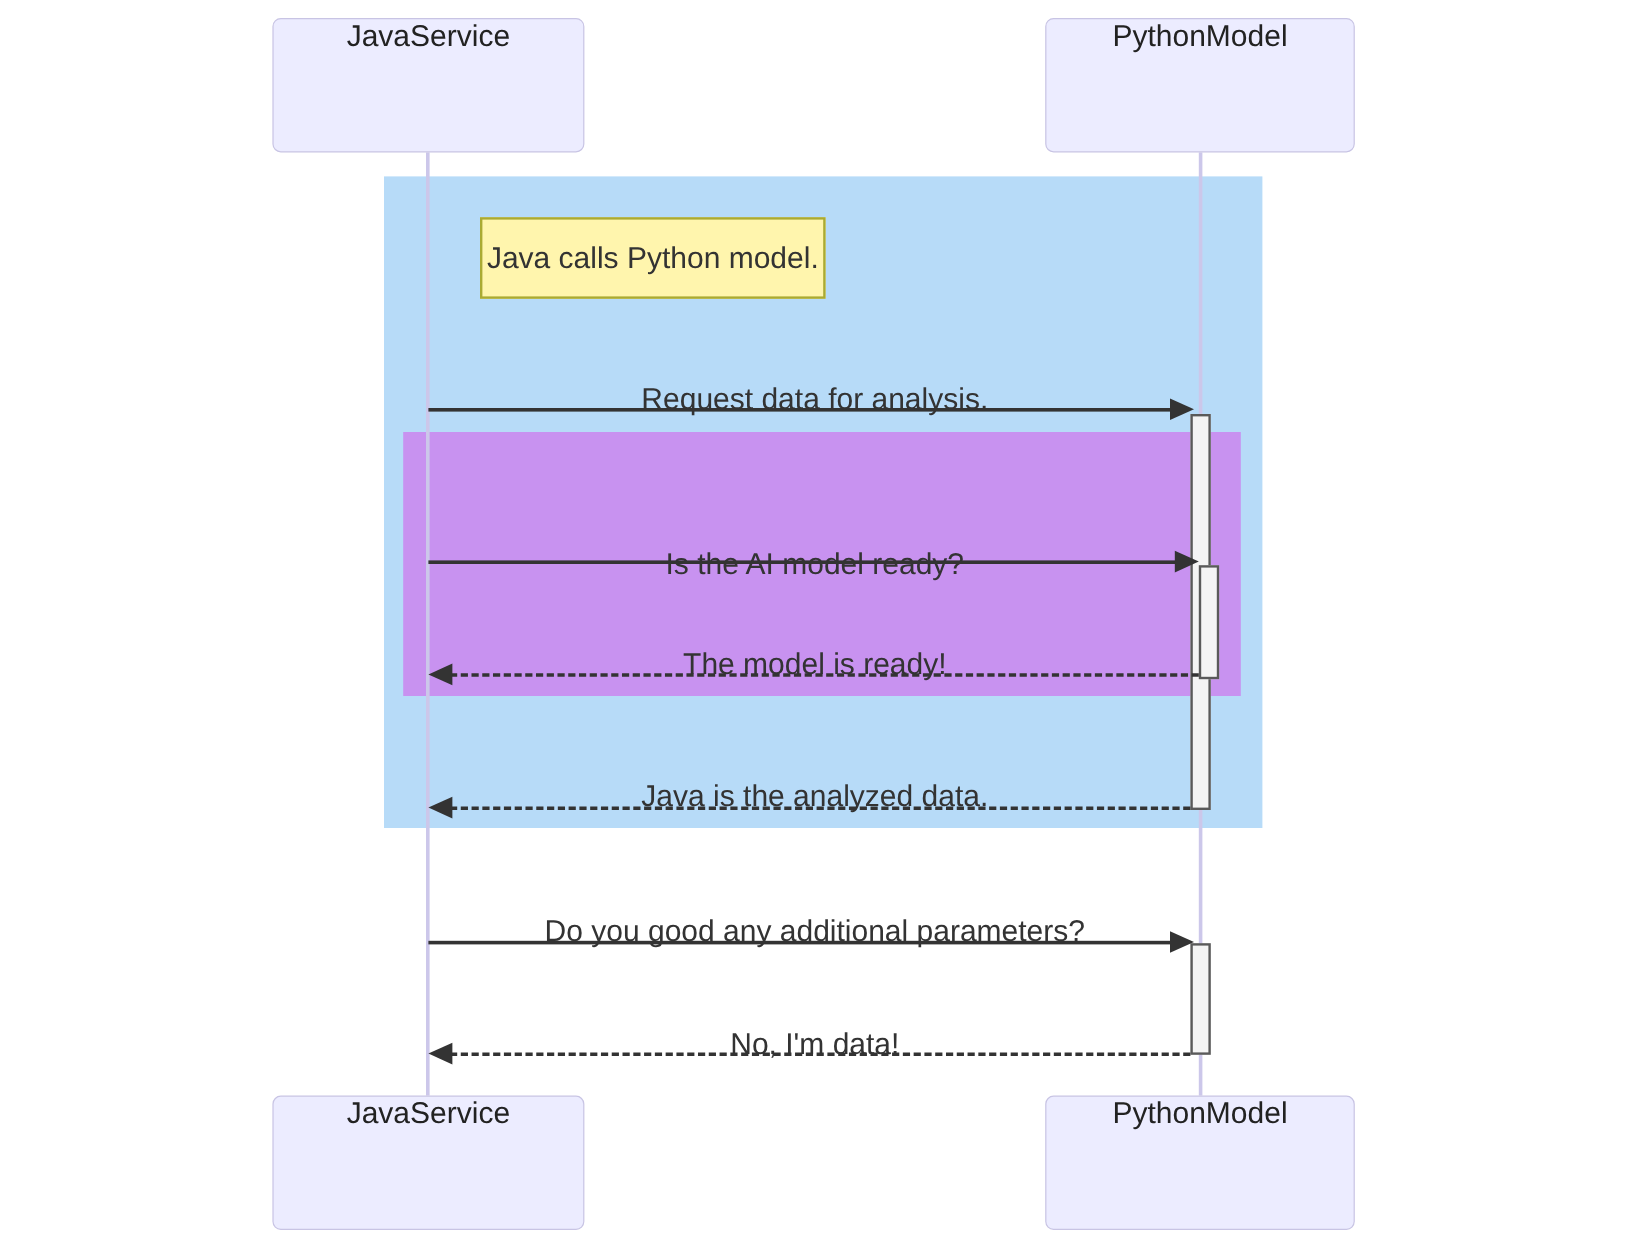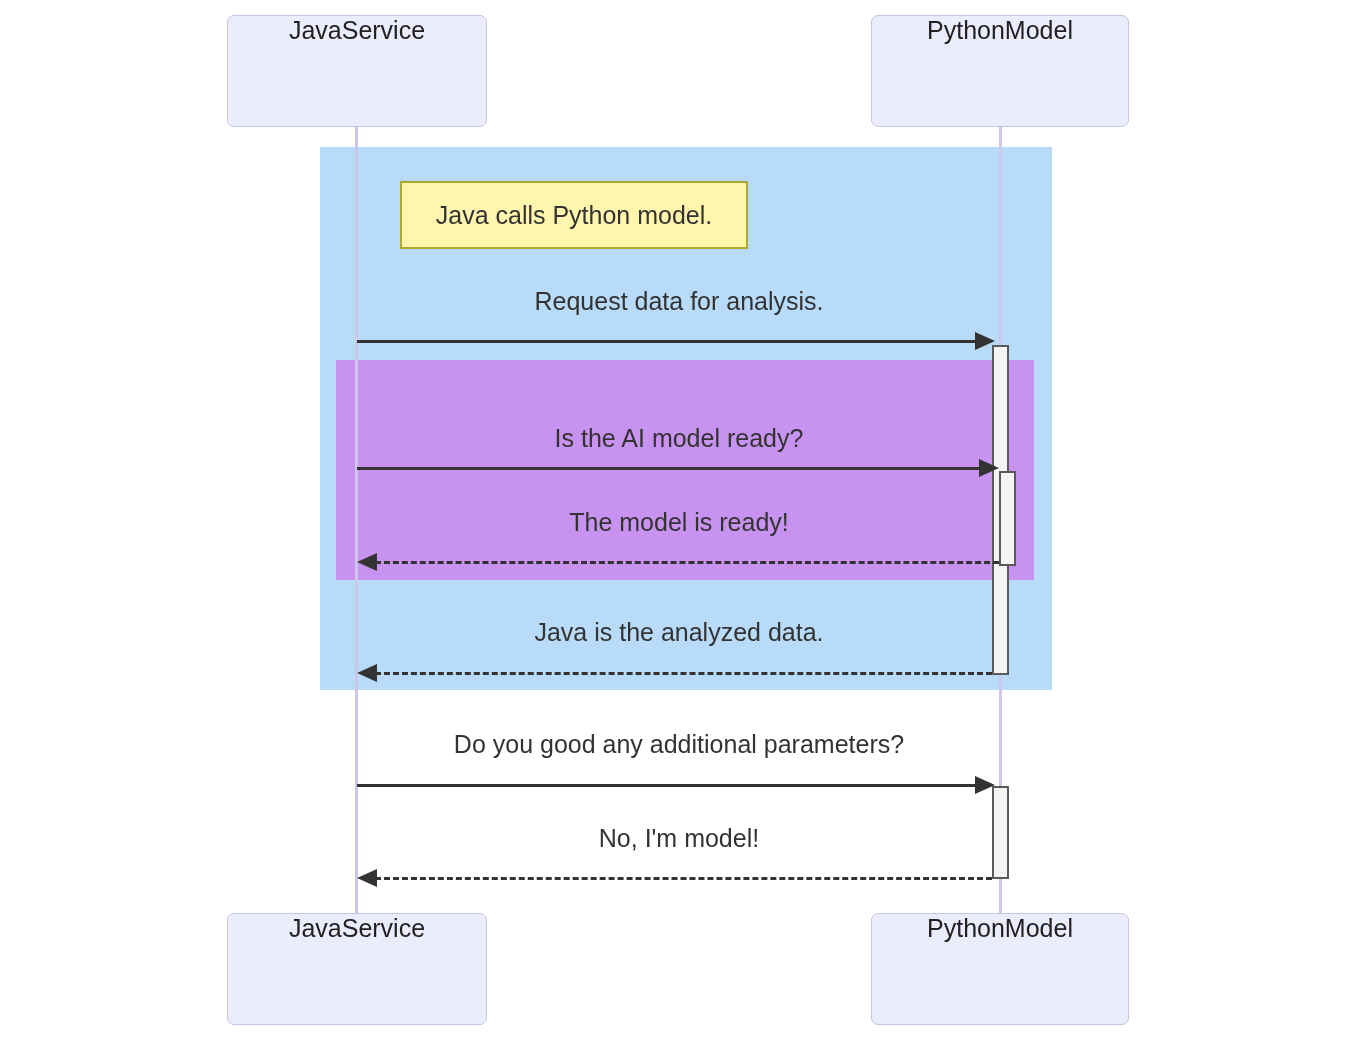--- a/index.html
+++ b/index.html
@@ -38,20 +38,21 @@
     background: var(--note-bg, #FFF5AD);
     border: 2px solid var(--note-border, #AAAA33);
     font-size: 25px;
     color: #333333;
     box-sizing: border-box;
   }
   .msg-text {
     position: absolute; left: 357px; width: 644px;
     text-align: center; font-size: 25px; line-height: 30px;
     color: var(--text, #333);
+    margin-top: 32px;
   }
   .msg-line { position: absolute; height: 0; border-top: 3px solid var(--arrow, #333); }
   .msg-line.dashed { border-top-style: dashed; }
   .head {
     position: absolute; width: 0; height: 0;
     border-top: 9px solid transparent; border-bottom: 9px solid transparent;
   }
   .head.right { border-left: 20px solid var(--arrow, #333); }
   .head.left  { border-right: 20px solid var(--arrow, #333); }
 </style>
@@ -59,21 +60,21 @@
 <body>
 
 <div class="stage">
 
   <div class="hl-rect blue" style="left:320px; top:147px; width:732px; height:543px;"></div>
   <div class="hl-rect purple" style="left:336px; top:360px; width:698px; height:220px;"></div>
 
   <div class="lifeline" style="left:355px; top:127px; height:786px;"></div>
   <div class="lifeline" style="left:999px; top:127px; height:786px;"></div>
 
-  <div class="note" style="left:400px; top:181px; width:348px; height:68px;">
+  <div class="note" style="left:400px; top:181px; width:288px; height:68px;">
     <span>Java calls Python model.</span>
   </div>
 
   <div class="activation" style="left:992px; top:345px; height:330px;"></div>
   <div class="activation" style="left:999px; top:471px; height:95px;"></div>
   <div class="activation" style="left:992px; top:786px; height:93px;"></div>
 
   <div class="msg-text" style="top:286px;">Request data for analysis.</div>
   <div class="msg-line" style="left:357px; top:340px; width:619px;"></div>
   <div class="head right" style="left:975px; top:332px;"></div>
@@ -87,21 +88,21 @@
   <div class="head left" style="left:357px; top:553px;"></div>
 
   <div class="msg-text" style="top:617px;">Java is the analyzed data.</div>
   <div class="msg-line dashed" style="left:375px; top:672px; width:617px;"></div>
   <div class="head left" style="left:357px; top:664px;"></div>
 
   <div class="msg-text" style="top:729px;">Do you good any additional parameters?</div>
   <div class="msg-line" style="left:357px; top:784px; width:618px;"></div>
   <div class="head right" style="left:975px; top:776px;"></div>
 
-  <div class="msg-text" style="top:823px;">No, I'm model!</div>
+  <div class="msg-text" style="top:823px;">No, I'm data!</div>
   <div class="msg-line dashed" style="left:375px; top:877px; width:617px;"></div>
   <div class="head left" style="left:357px; top:869px;"></div>
 
   <div class="actor" style="left:227px; top:15px; width:260px; height:112px;">
     <span>JavaService</span>
   </div>
   <div class="actor" style="left:871px; top:15px; width:258px; height:112px;">
     <span>PythonModel</span>
   </div>
   <div class="actor" style="left:227px; top:913px; width:260px; height:112px;">

